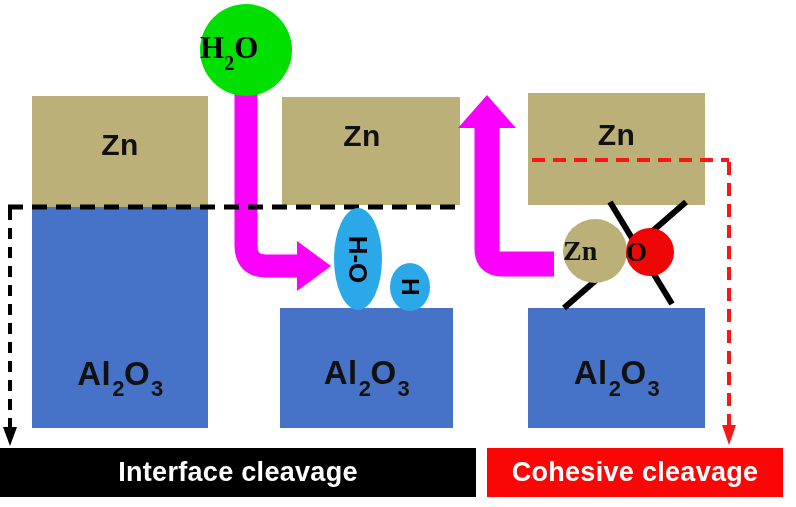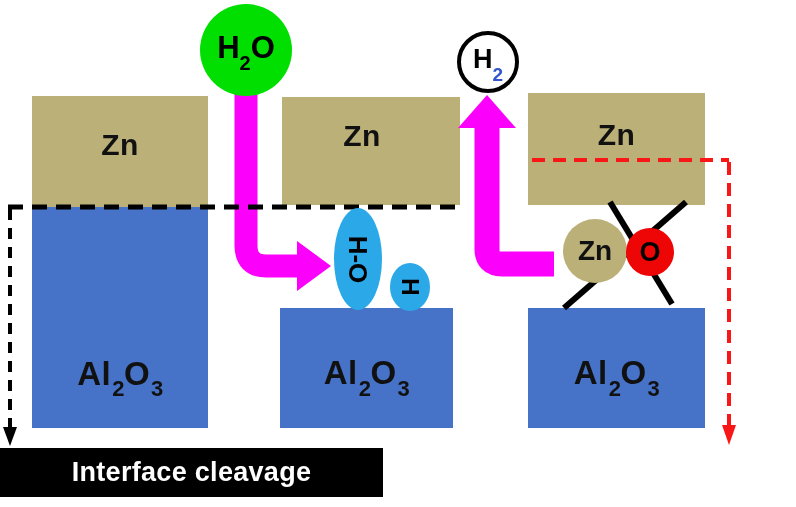--- a/index.html
+++ b/index.html
@@ -21,41 +21,41 @@
   .zn-left .blabel{padding:0 0 14px 0;}
   .al-left{left:32px;top:207px;width:176px;height:221px;}
   .al-left .blabel{padding-top:118px;}
   .al-mid{left:280px;top:308px;width:173px;height:120px;}
   .al-mid .blabel{padding-top:16px;}
   .al-right{left:528px;top:308px;width:177px;height:120px;}
   .al-right .blabel{padding-top:16px;}
 
   .overlay{position:absolute;left:0;top:0;width:796px;height:507px;pointer-events:none;}
 
-  .circle{position:absolute;border-radius:50%;display:flex;align-items:center;justify-content:center;}
+  .circle{position:absolute;border-radius:50%;display:flex;align-items:center;justify-content:flex-start;font-family:Liberation Serif, serif;}
   .h2o{left:200px;top:4px;width:92px;height:92px;background:var(--water-green);}
   .h2o .clabel{font-weight:bold;font-size:31px;color:#000;}
   .h2o sub, .h2c sub{font-size:20px;position:relative;top:5px;font-weight:bold;}
   .h2c{left:457px;top:31px;width:62px;height:62px;background:#ffffff;border:4px solid #000;box-sizing:border-box;}
   .h2c .clabel{font-weight:bold;font-size:27px;color:#000;}
   .h2c sub{color:var(--h2-sub-blue);font-size:19px;top:6px;}
   .znatom{left:563px;top:219px;width:64px;height:64px;background:var(--zn-block);}
   .znatom .clabel{font-weight:bold;font-size:28px;color:#111;}
   .oatom{left:626px;top:228px;width:48px;height:48px;background:var(--o-atom-red);}
   .oatom .clabel{font-weight:bold;font-size:27px;color:#000;}
 
   .ellipse{position:absolute;border-radius:50%;background:var(--fragment-blue);
     display:flex;align-items:center;justify-content:center;}
   .oh-frag{left:334px;top:208px;width:48px;height:102px;}
   .h-frag{left:390px;top:263px;width:40px;height:48px;}
   .rot{transform:rotate(90deg);font-weight:bold;color:#000;font-size:26px;white-space:nowrap;}
   .h-frag .rot{font-size:24px;}
 
   .bar{position:absolute;top:448px;height:49px;display:flex;align-items:center;justify-content:center;}
-  .bar-interface{left:0;width:383px;background:var(--bar-black);}
+  .bar-interface{left:0;width:476px;background:var(--bar-black);}
   .bar-cohesive{left:487px;width:296px;background:var(--bar-red);}
   .caption{color:var(--caption-text);font-weight:bold;font-size:27px;letter-spacing:0.3px;}
 </style>
 </head>
 <body>
 
 <div class="stage">
 
   <div class="block zn zn-left">
     <span class="blabel">Zn</span>
@@ -94,35 +94,35 @@
 
     <path d="M532,160 H729" fill="none" stroke-width="4" stroke-dasharray="13 8" style="stroke:var(--dash-red)"></path>
     <path d="M729,162 V426" fill="none" stroke-width="4" stroke-dasharray="13 8" style="stroke:var(--dash-red)"></path>
     <polygon points="722,425 736,425 729,445" style="fill:var(--dash-red)"></polygon>
   </svg>
 
   <div class="circle h2o">
     <span class="clabel"><span>H</span><sub>2</sub><span>O</span></span>
   </div>
 
-  <div class="circle h2c">
-    <span class="clabel"><span>H</span><sub>2</sub></span>
-  </div>
 
   <div class="ellipse oh-frag">
     <span class="rot">H-O</span>
   </div>
   <div class="ellipse h-frag">
     <span class="rot">H</span>
   </div>
 
   <div class="circle znatom">
     <span class="clabel">Zn</span>
   </div>
   <div class="circle oatom">
     <span class="clabel">O</span>
   </div>
 
   <div class="bar bar-interface">
     <span class="caption">Interface cleavage</span>
   </div>
+  <div class="bar bar-cohesive">
+    <span class="caption">Cohesive cleavage</span>
+  </div>
 
 </div>
 
 </body></html>

